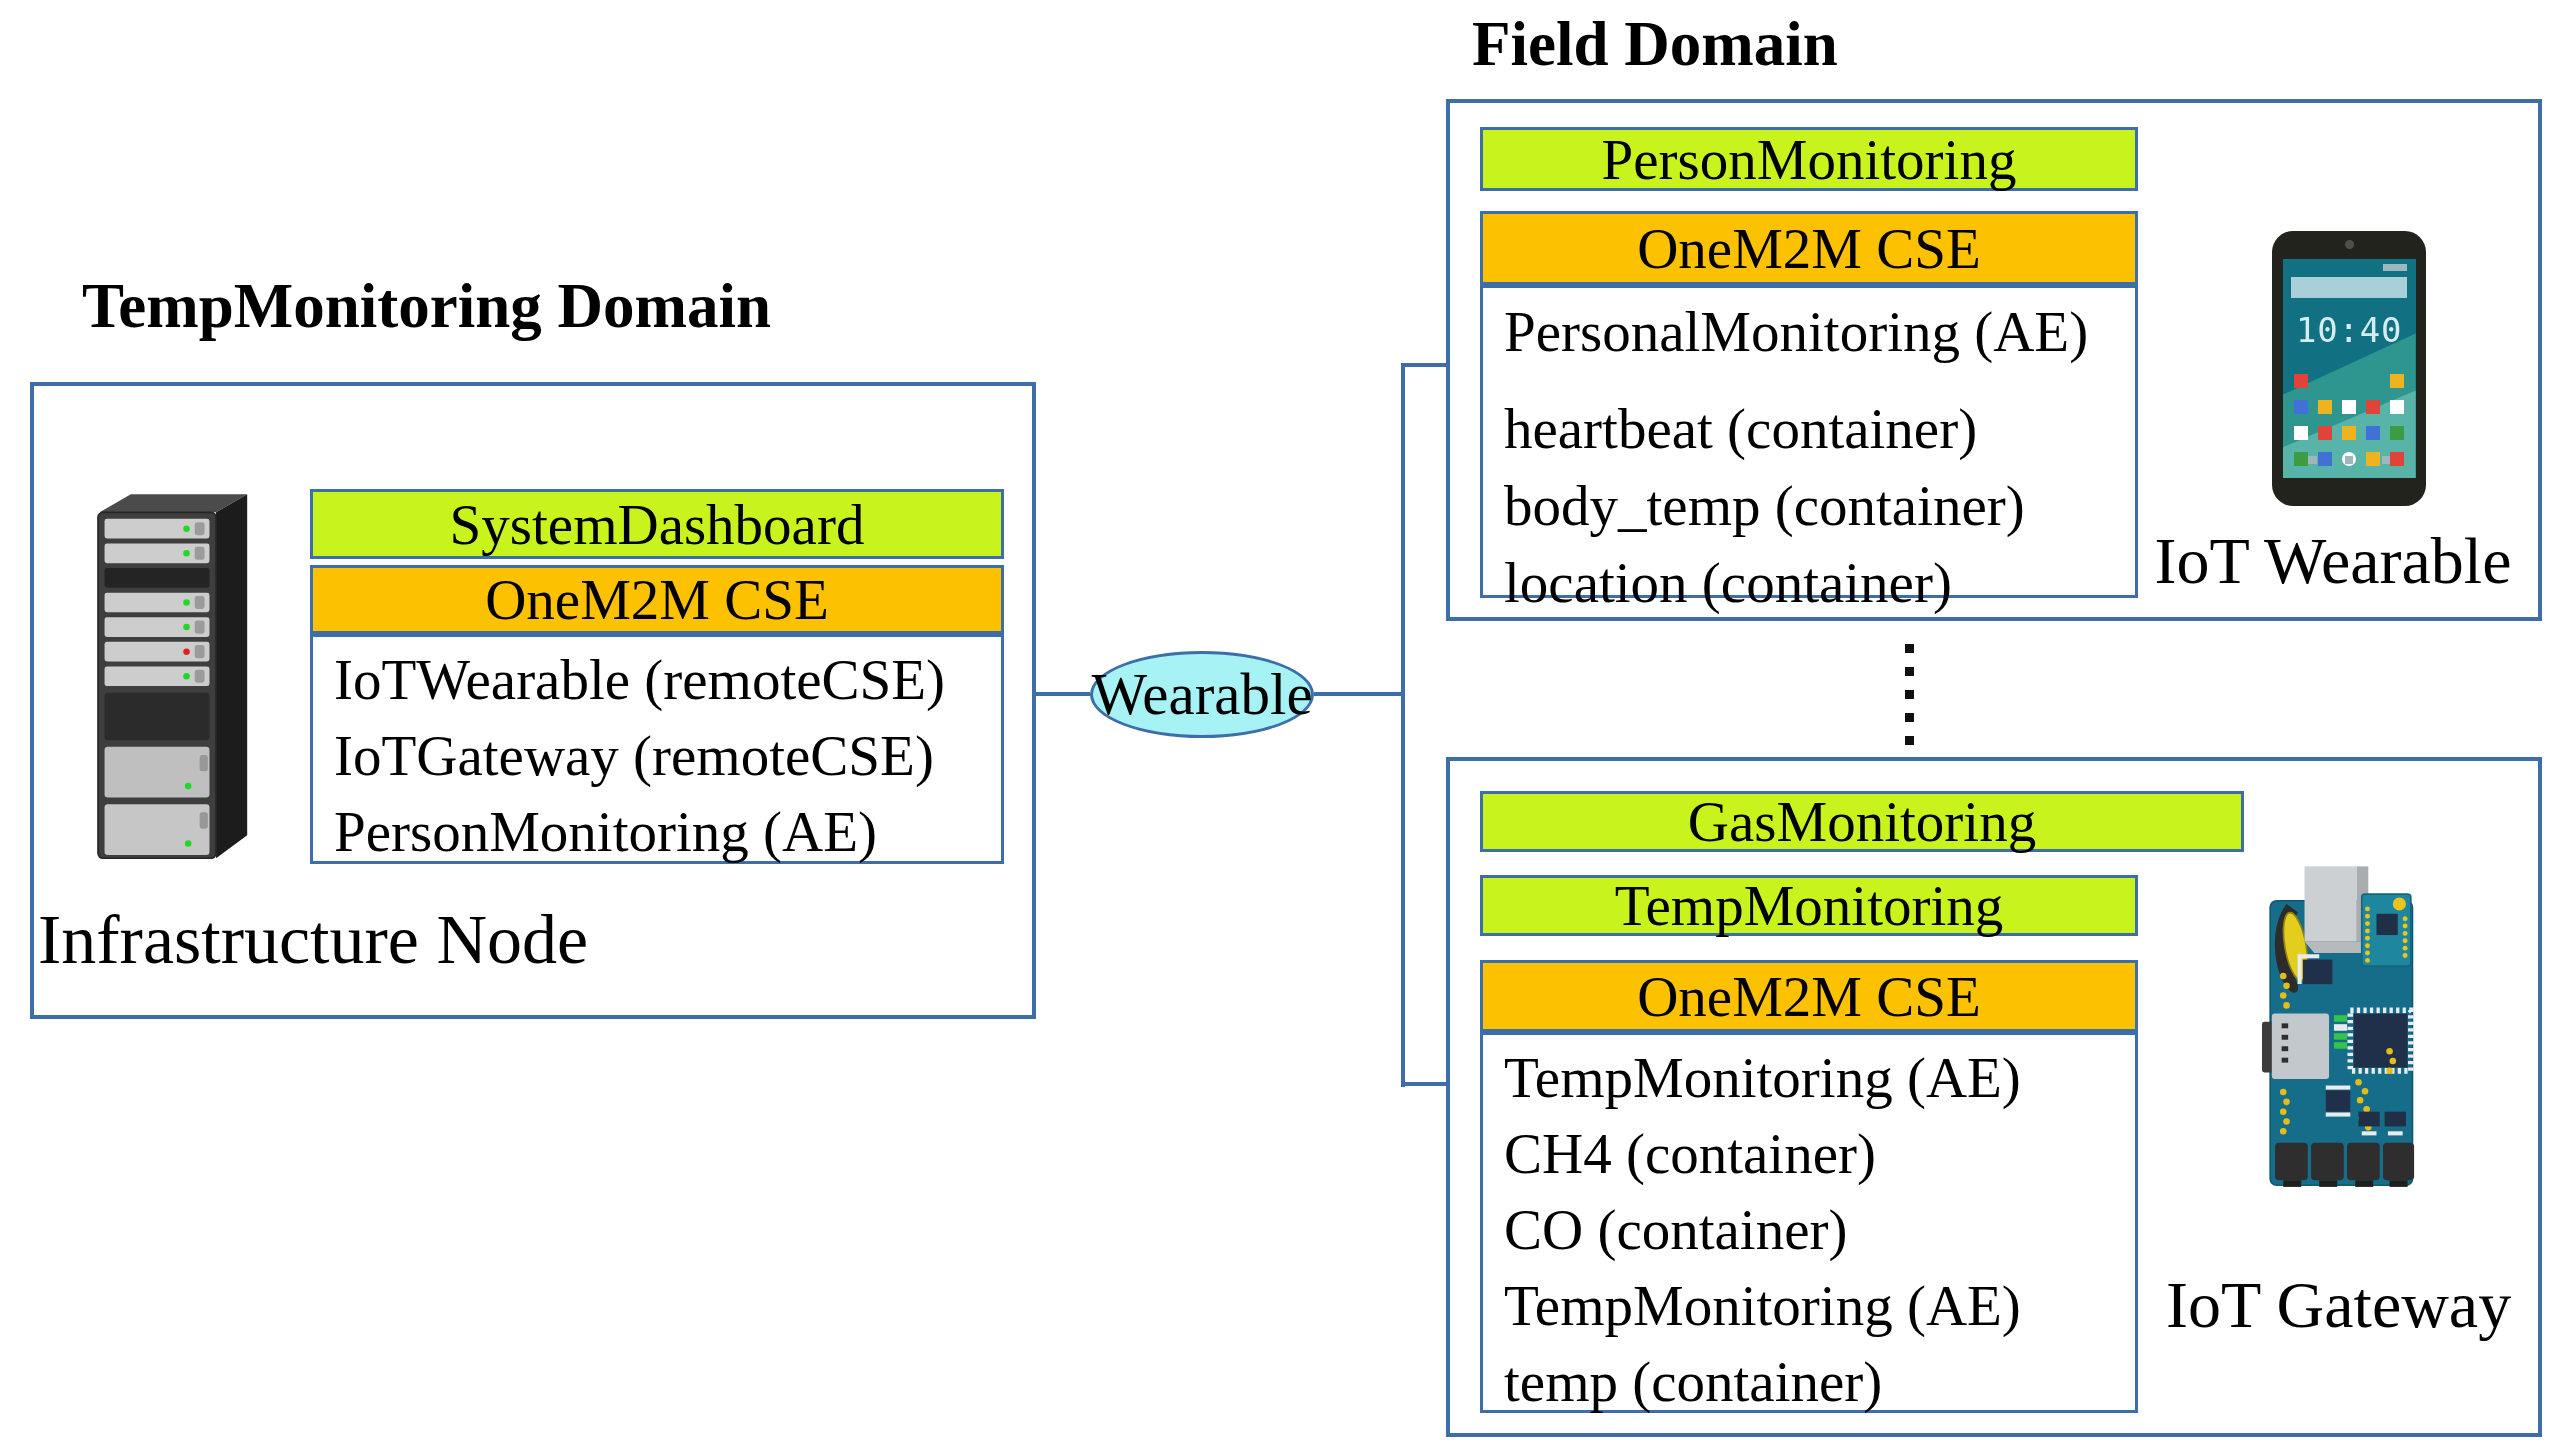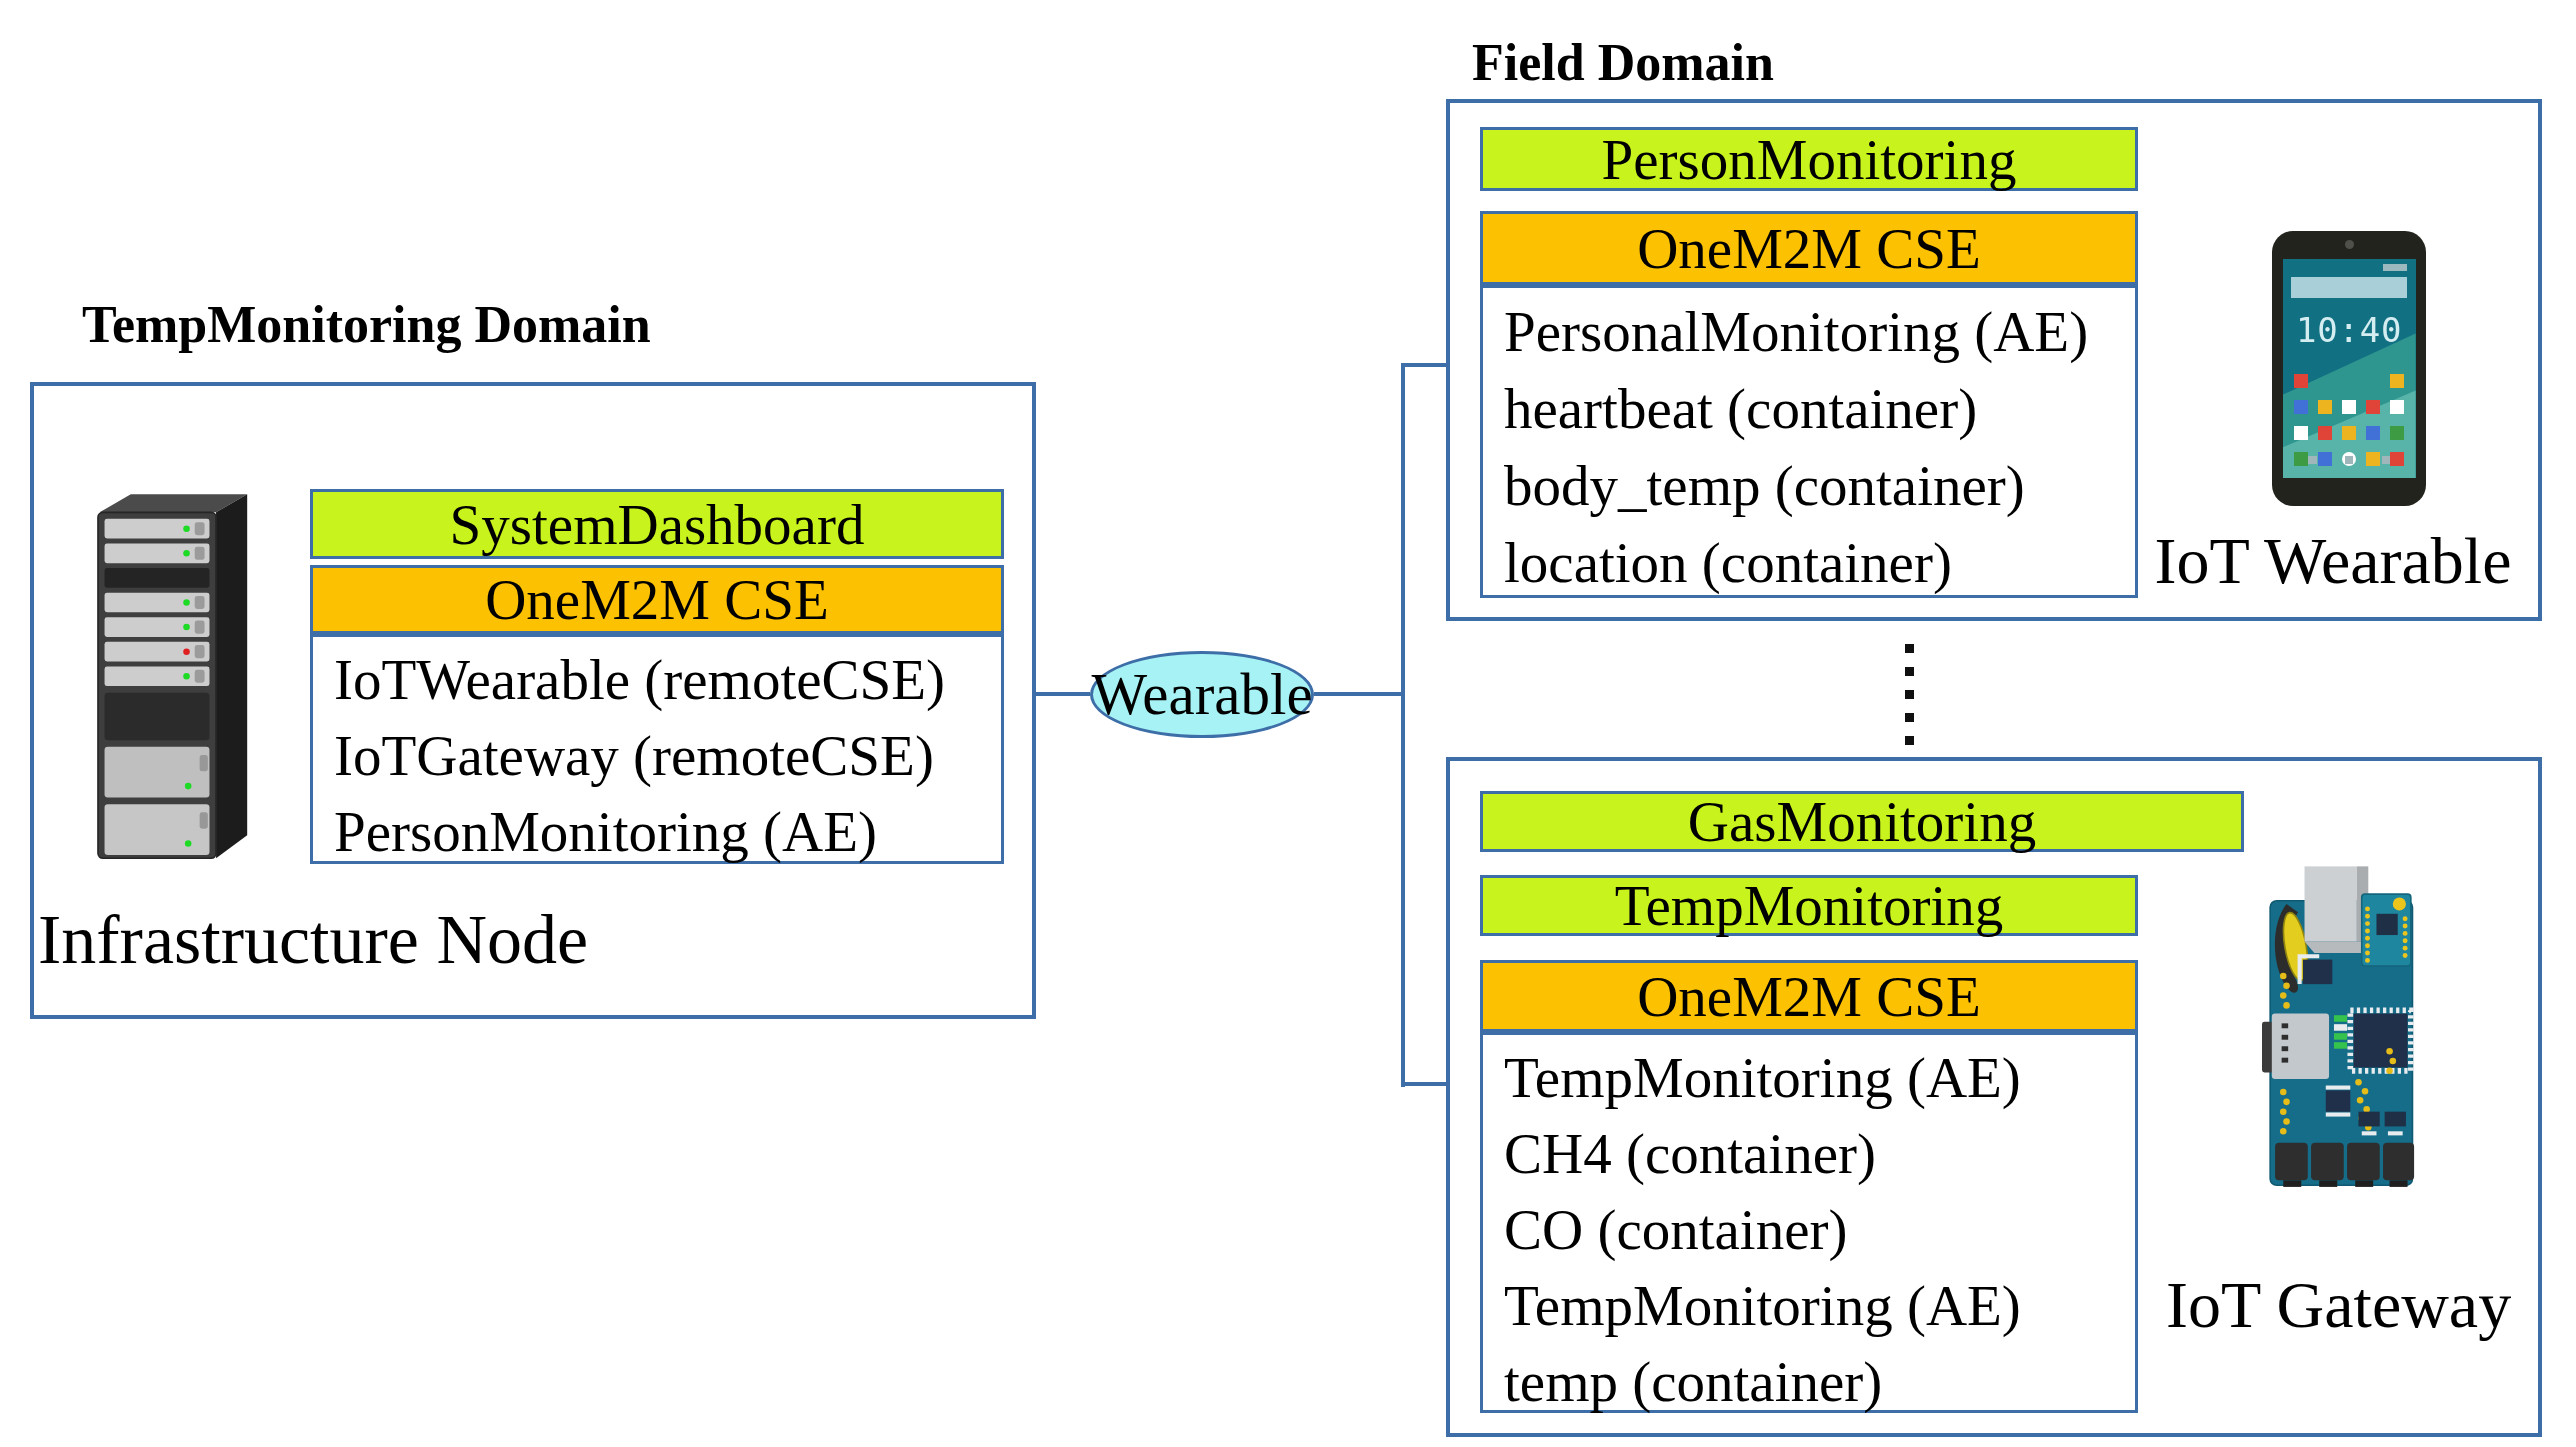--- a/index.html
+++ b/index.html
@@ -5,21 +5,21 @@
   :root{
     --blue:#3d6ea8;
     --green:#c8f31d;
     --orange:#fcc101;
     --cyan:#a7f2f4;
   }
   html,body{margin:0;padding:0;background:#fff;}
   body{width:2576px;height:1448px;position:relative;overflow:hidden;
        font-family:"Liberation Serif","DejaVu Serif",serif;color:#000;}
   .abs{position:absolute;box-sizing:border-box;}
-  .title{font-weight:bold;font-size:52px;line-height:1;white-space:nowrap;margin-top:24px;}
+  .title{font-weight:bold;font-size:63px;line-height:1;white-space:nowrap;}
   .outer-box{border:4.1px solid var(--blue);background:#fff;}
   .band{border:3.3px solid var(--blue);display:flex;align-items:center;justify-content:center;
         font-size:57px;white-space:nowrap;}
   .band.green{background:var(--green);}
   .band.orange{background:var(--orange);}
   .list-box{border:3.3px solid var(--blue);background:#fff;padding:4.9px 0 0 21px;}
   .list-box .li{font-size:57px;line-height:76px;white-space:nowrap;}
   .dev-label{font-size:66px;line-height:1;text-align:center;white-space:nowrap;}
   .node-label{font-size:70px;line-height:1;white-space:nowrap;}
   .hline{background:var(--blue);height:4.1px;}
@@ -124,21 +124,21 @@
 <div class="abs outer-box" style="left:1446px;top:99px;width:1096px;height:522px;"></div>
 
 <div class="abs band green" style="left:1480px;top:127px;width:658px;height:64px;">
   <span>PersonMonitoring</span>
 </div>
 <div class="abs band orange" style="left:1480px;top:211px;width:658px;height:74px;">
   <span>OneM2M CSE</span>
 </div>
 <div class="abs list-box" style="left:1480px;top:285px;width:658px;height:313px;">
   <div class="li" style="line-height:77px;">PersonalMonitoring (AE)</div>
-  <div class="li" style="line-height:77px;">heartbeat (container)</div>
+  <div class="li" style="line-height:77px;margin-top:20px;">heartbeat (container)</div>
   <div class="li" style="line-height:77px;">body_temp (container)</div>
   <div class="li" style="line-height:77px;">location (container)</div>
 </div>
 
 <div class="abs phone" style="left:2272px;top:219px;width:154px;height:275px;">
   <div class="cam"></div>
   <div class="screen">
     <div class="diag1"></div>
     <div class="diag2"></div>
     <div class="speaker"></div>

